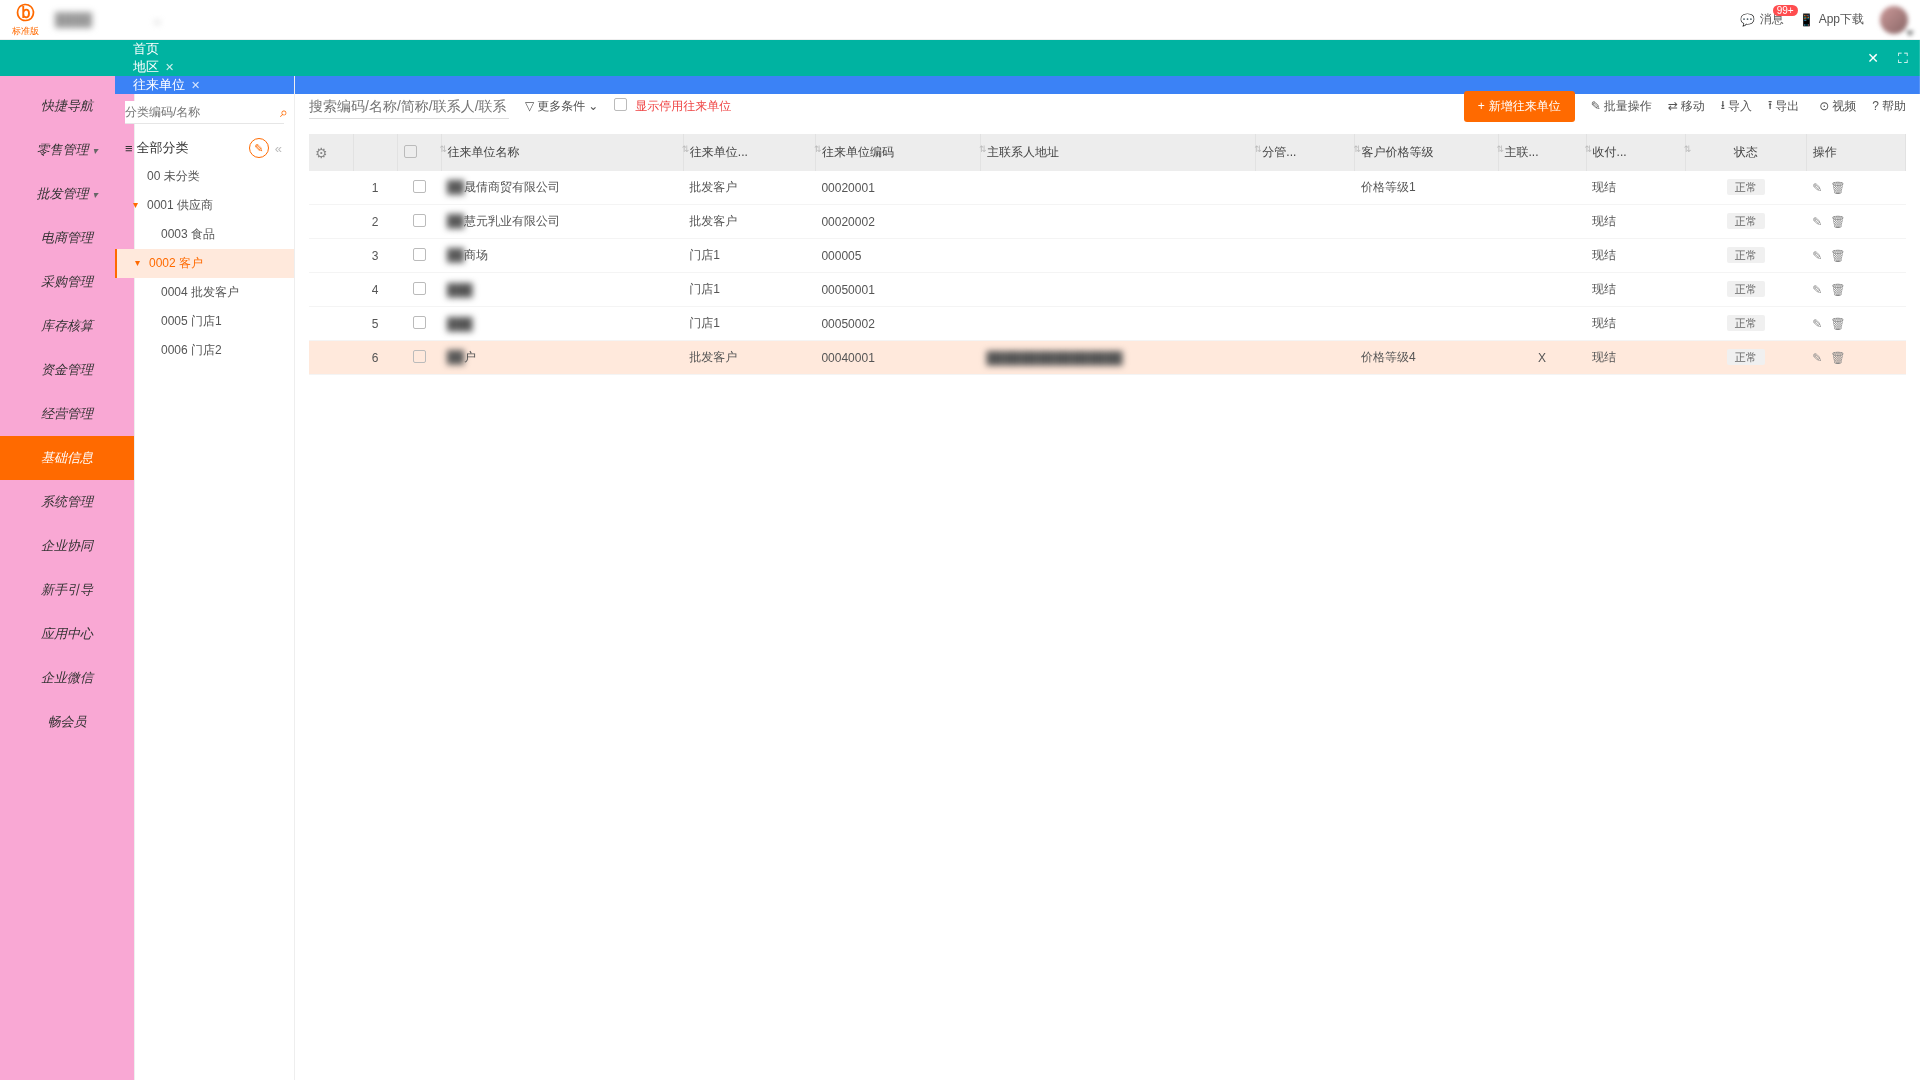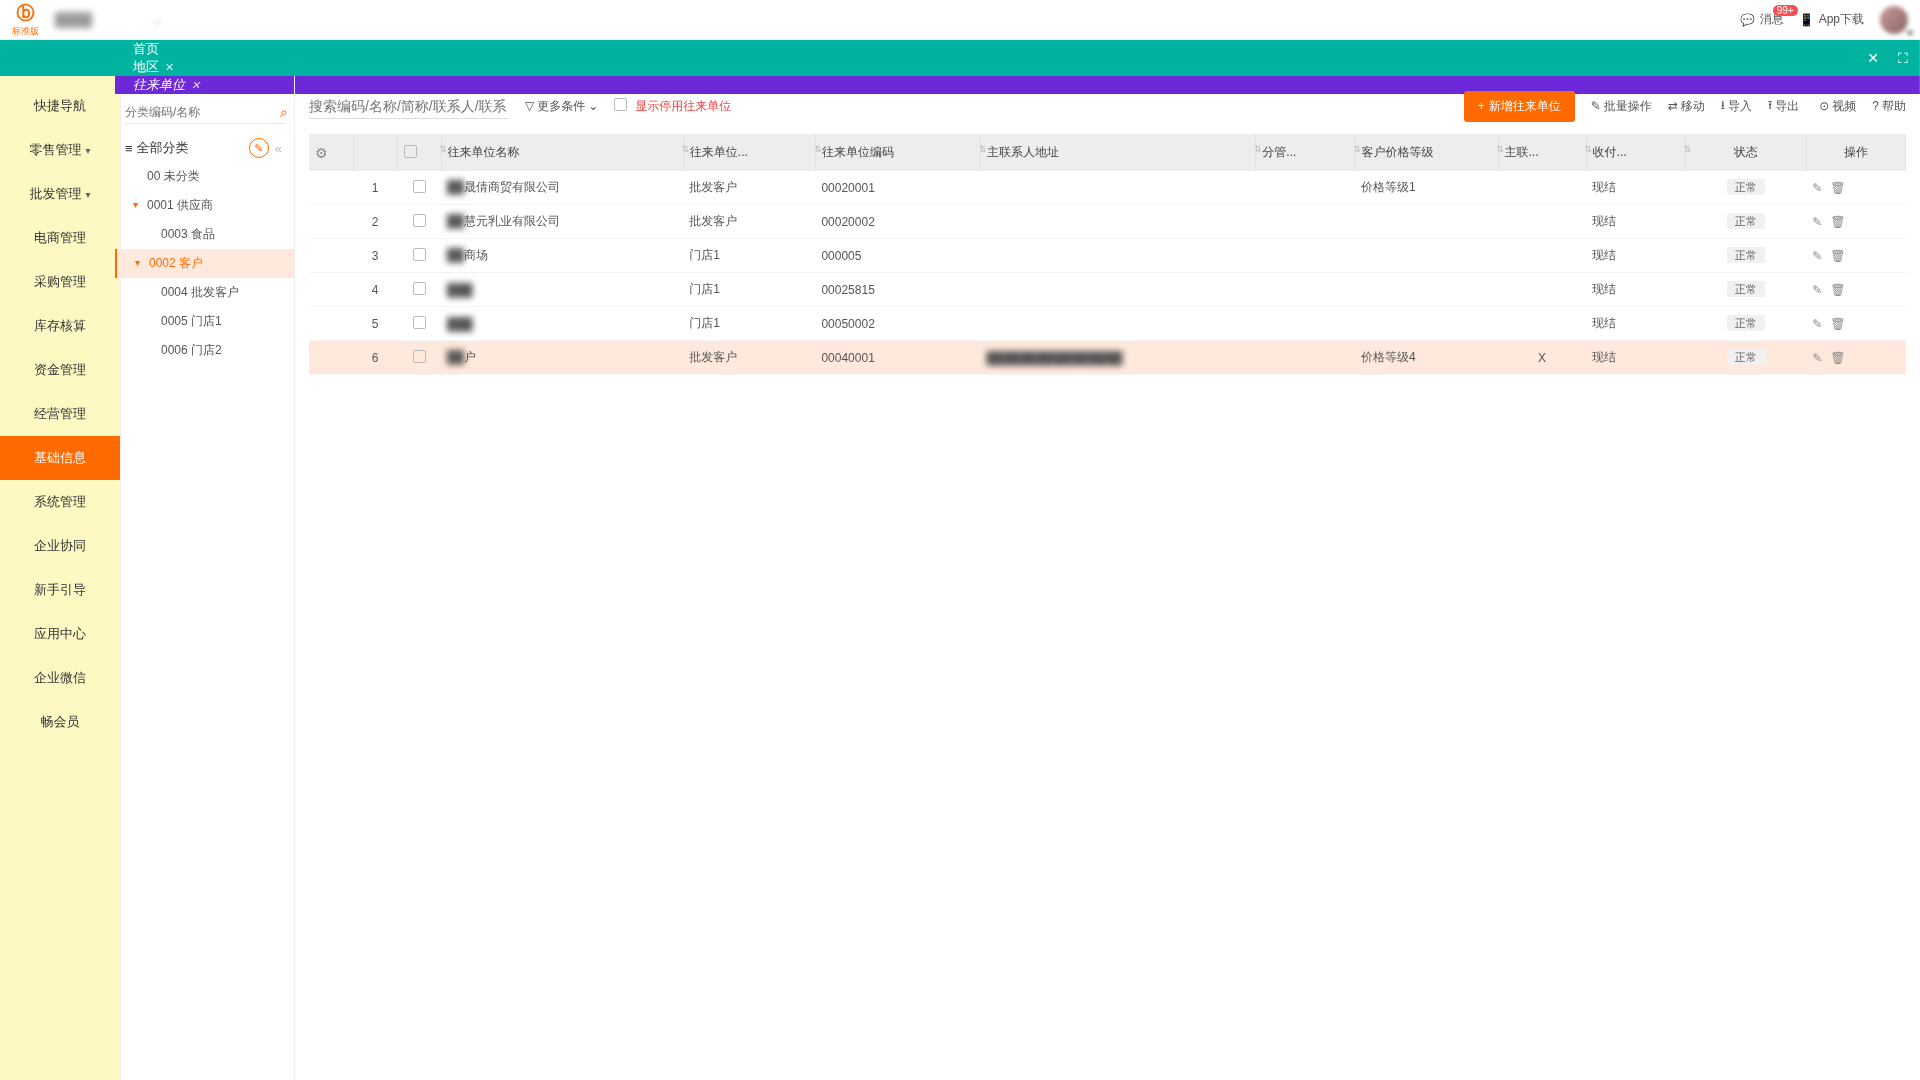--- a/index.html
+++ b/index.html
@@ -13,27 +13,27 @@
 .org-select { display:flex; align-items:center; gap:60px; color:#999; padding:2px 8px; filter:blur(3px); }
 .hdr-right { display:flex; align-items:center; gap:16px; }
 .hdr-item { display:flex; align-items:center; gap:4px; color:#555; cursor:pointer; font-size:12px; position:relative; }
 .badge { position:absolute; top:-6px; right:-14px; background:#ff4d4f; color:#fff; border-radius:8px; font-size:10px; padding:0 4px; }
 .avatar { width:28px; height:28px; border-radius:50%; background:linear-gradient(135deg,#c99,#866); filter:blur(2px); position:relative; }
 .avatar::after { content:""; position:absolute; right:-6px; bottom:-2px; width:0; height:0; border-left:4px solid transparent; border-right:4px solid transparent; border-top:5px solid #666; }
 
 
 .tab-strip { height:36px; background:#00b3a1; display:flex; align-items:stretch; padding-left:115px; position:relative;flex-direction:column; }
 .tab { display:flex; align-items:center; gap:6px; padding:0 18px; color:#fff; font-size:13px; cursor:pointer; border-right:1px solid rgba(255,255,255,.15); }
-.tab.active { background:#6d28d9;font-style:italic; }
+.tab.active { background:#3b82f6; }
 .tab-close { font-size:11px; opacity:.8; }
 .strip-controls { position:absolute; right:6px; top:0; height:100%; display:flex; align-items:center; gap:8px; color:#fff; }
 .strip-btn { width:22px; height:22px; display:flex; align-items:center; justify-content:center; cursor:pointer; font-size:14px; }
 
 
-.left-nav { position:absolute; left:0; top:40px; width:121px; bottom:0; background:#fef9c3; border-right:1px solid #eee; }
+.left-nav { position:absolute; left:0; top:40px; width:135px; bottom:0; background:#f9a8d4; border-right:1px solid #eee;font-style:italic; }
 .left-nav .nav-item { height:44px; display:flex; align-items:center; justify-content:center; gap:4px; font-size:13px; color:#333; cursor:pointer; }
 .left-nav .nav-item.active { background:#ff6a00; color:#fff; }
 .chev { font-size:10px; color:#666; }
 
 
 .content { position:absolute; left:115px; right:0; top:76px; bottom:0; display:flex; }
 
 
 .tree-pane { width:180px; border-right:1px solid #eee; padding:21px 0; position:relative; }
 .tree-search { margin:4px 10px 10px; display:flex; align-items:center; border-bottom:1px solid #e6e6e6; }
@@ -247,21 +247,21 @@
         <th class="no-sort"><span class="chk"></span></th>
         <th><span>往来单位名称</span></th>
         <th><span>往来单位...</span></th>
         <th><span>往来单位编码</span></th>
         <th><span>主联系人地址</span></th>
         <th><span>分管...</span></th>
         <th><span>客户价格等级</span></th>
         <th><span>主联...</span></th>
         <th><span>收付...</span></th>
         <th style="text-align:center;"><span>状态</span></th>
-        <th class="no-sort" style="text-align:center;margin-top:19px;"><span>操作</span></th>
+        <th class="no-sort" style="text-align:left;margin-top:19px;"><span>操作</span></th>
       </tr>
         </thead>
       <tbody id="tbody">
           <tr>
             <td></td>
             <td style="text-align:center;">1</td>
             <td style="text-align:center;"><span class="chk"></span></td>
             <td><span class="blur-sm">██</span>晟倩商贸有限公司</td>
             <td>批发客户</td>
             <td>00020001</td>
@@ -317,21 +317,21 @@
                 <span>🗑</span>
               </div>
             </td>
           </tr>
           <tr>
             <td></td>
             <td style="text-align:center;">4</td>
             <td style="text-align:center;"><span class="chk"></span></td>
             <td><span class="blur-sm">███</span></td>
             <td>门店1</td>
-            <td>00025815</td>
+            <td>00050001</td>
             <td></td>
             <td></td>
             <td></td>
             <td style="text-align:center;"></td>
             <td>现结</td>
             <td style="text-align:center;"><span class="status-tag">正常</span></td>
             <td>
               <div class="op-icons">
                 <span>✎</span>
                 <span>🗑</span>

